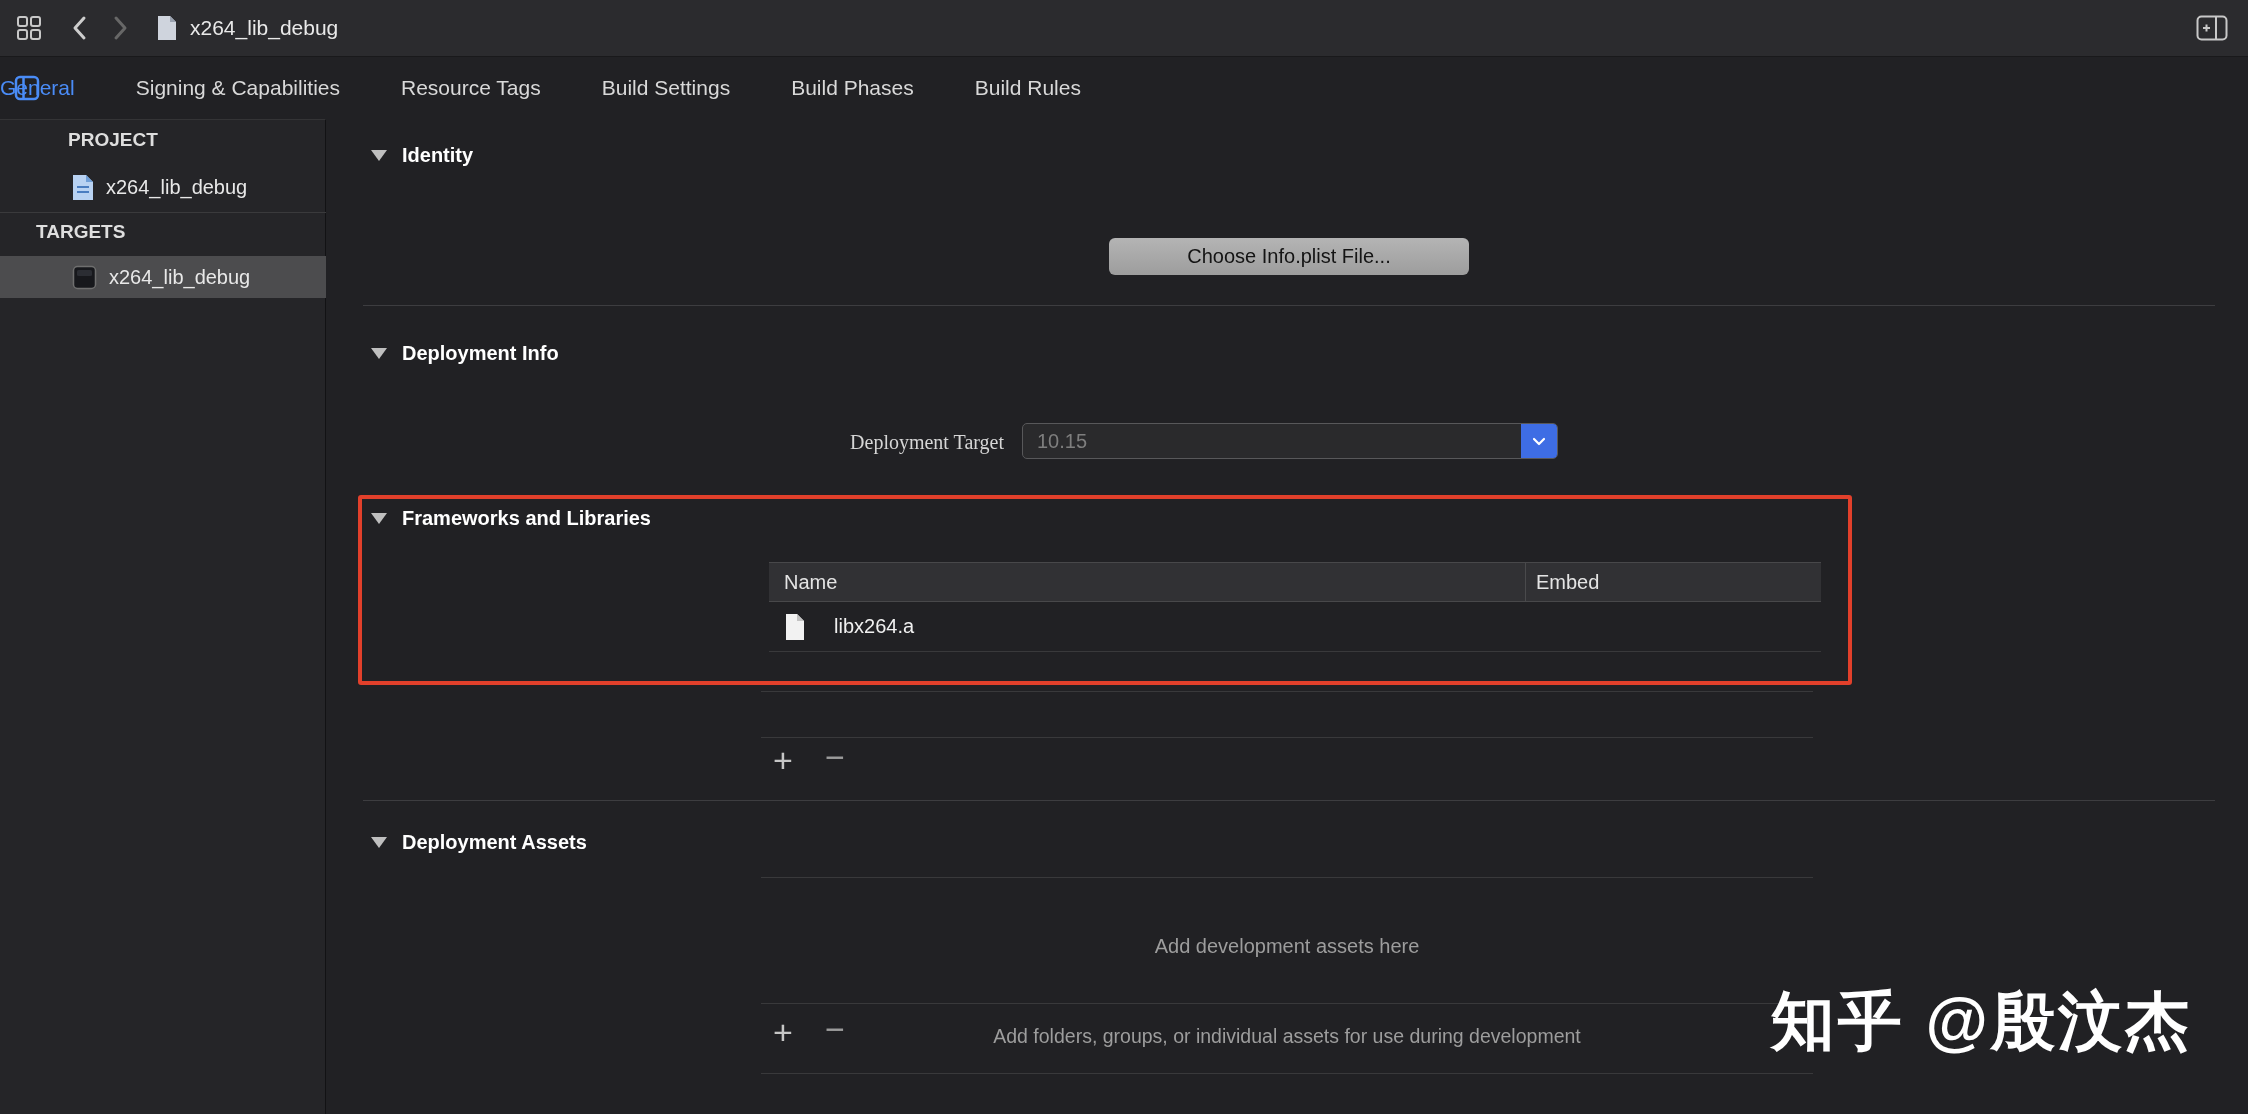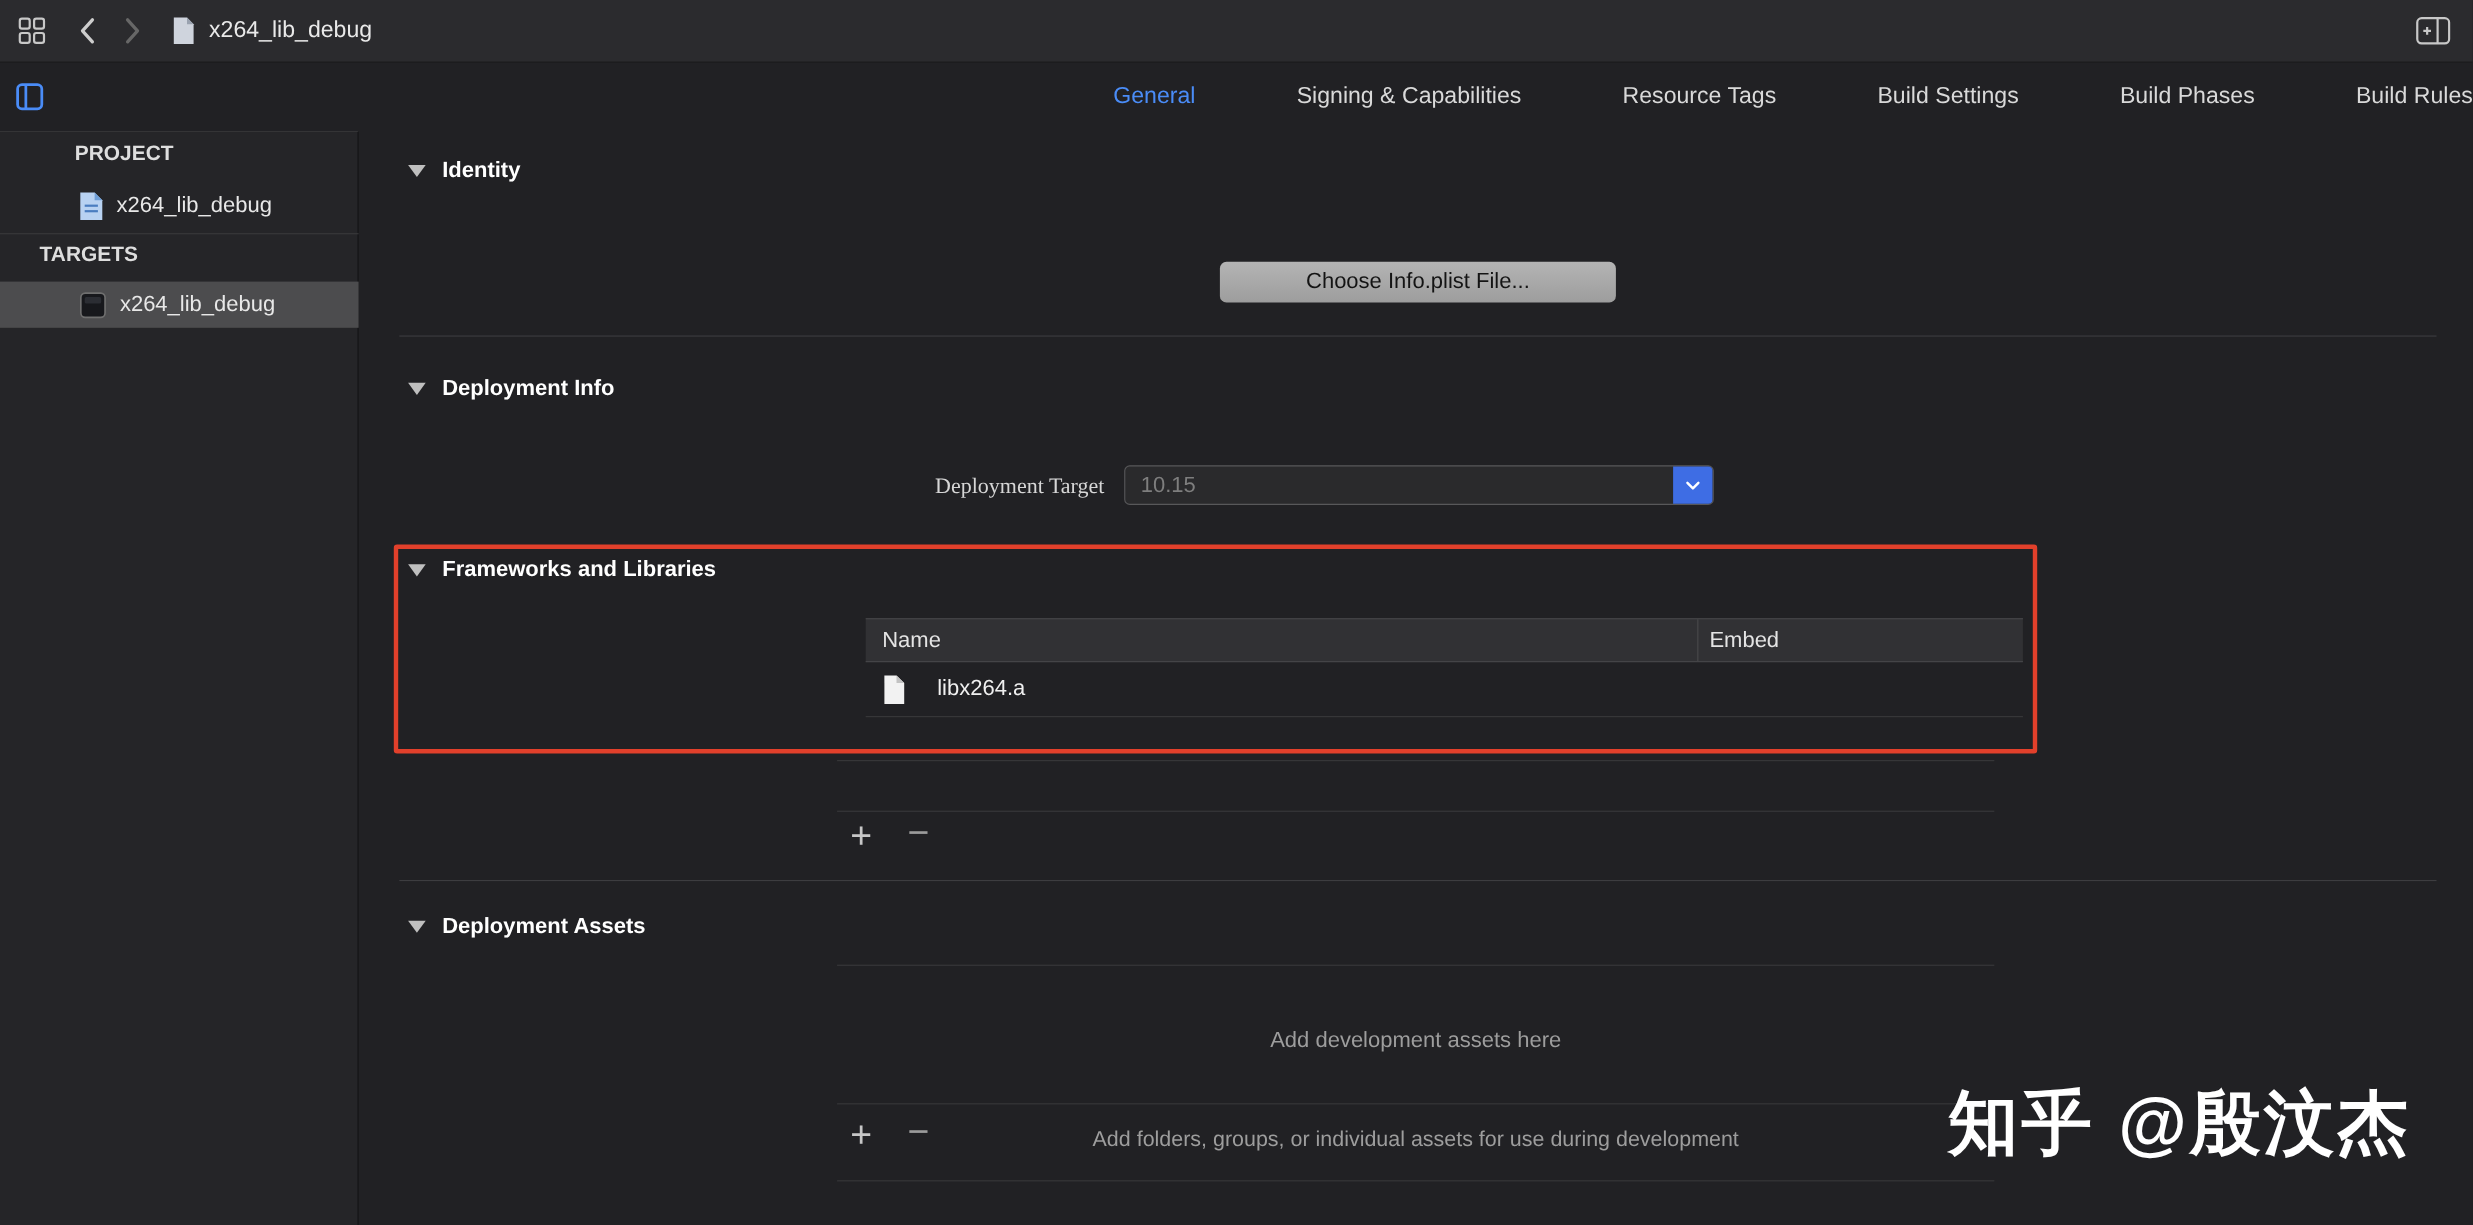--- a/index.html
+++ b/index.html
@@ -19,21 +19,21 @@
   #grid-icon { margin-left:16px; }
   #back-btn  { margin-left:28px; }
   #fwd-btn   { margin-left:20px; }
   #doc-icon  { margin-left:26px; }
   #window-title { margin-left:12px; font-size:21px; color:#e9e9e9; }
   #editor-opts { margin-left:auto; margin-right:20px; }
 
   
   #tabbar {
     position:absolute; top:57px; left:0; width:100%; height:62px;
-    display:flex; align-items:center; justify-content:flex-end; gap:92px;
+    display:flex; align-items:center; justify-content:flex-start; gap:61px;
   }
   #nav-square { position:absolute; left:14px; top:18px; }
   .tab { font-size:21px; color:#d9d9d9; cursor:default; white-space:nowrap; }
   .tab.active { color:#4a8cf7; }
 
   
   #sidebar {
     position:absolute; top:119px; left:0; width:326px; bottom:0;
     background:#252528; border-right:1px solid #121214; border-top:1px solid #343436;
   }
@@ -95,21 +95,21 @@
     border-radius:0 4px 4px 0;
   }
 
   
   #fw-highlight {
     position:absolute; left:31px; top:376px; width:1494px; height:190px;
     border:4px solid #e2402b; border-radius:3px; pointer-events:none;
   }
 
   
-  #fw-table { position:absolute; left:460px; top:443px; width:1052px; }
+  #fw-table { position:absolute; left:442px; top:443px; width:1052px; }
   .fw-header {
     height:40px; background:#313134; border-top:1px solid #48484a;
     border-bottom:1px solid #48484a; display:flex; align-items:stretch;
   }
   .col-name  { width:756px; padding-left:15px; font-size:20px; color:#e4e4e4; display:flex; align-items:center; }
   .col-sep   { width:1px; background:#4a4a4c; }
   .col-embed { padding-left:10px; font-size:20px; color:#e4e4e4; display:flex; align-items:center; }
   .fw-row { height:50px; display:flex; align-items:center; border-bottom:1px solid #39393b; }
   .fw-row .ficon { margin-left:15px; display:flex; }
   .fw-row .fname { margin-left:28px; font-size:20px; color:#f0f0f0; }

